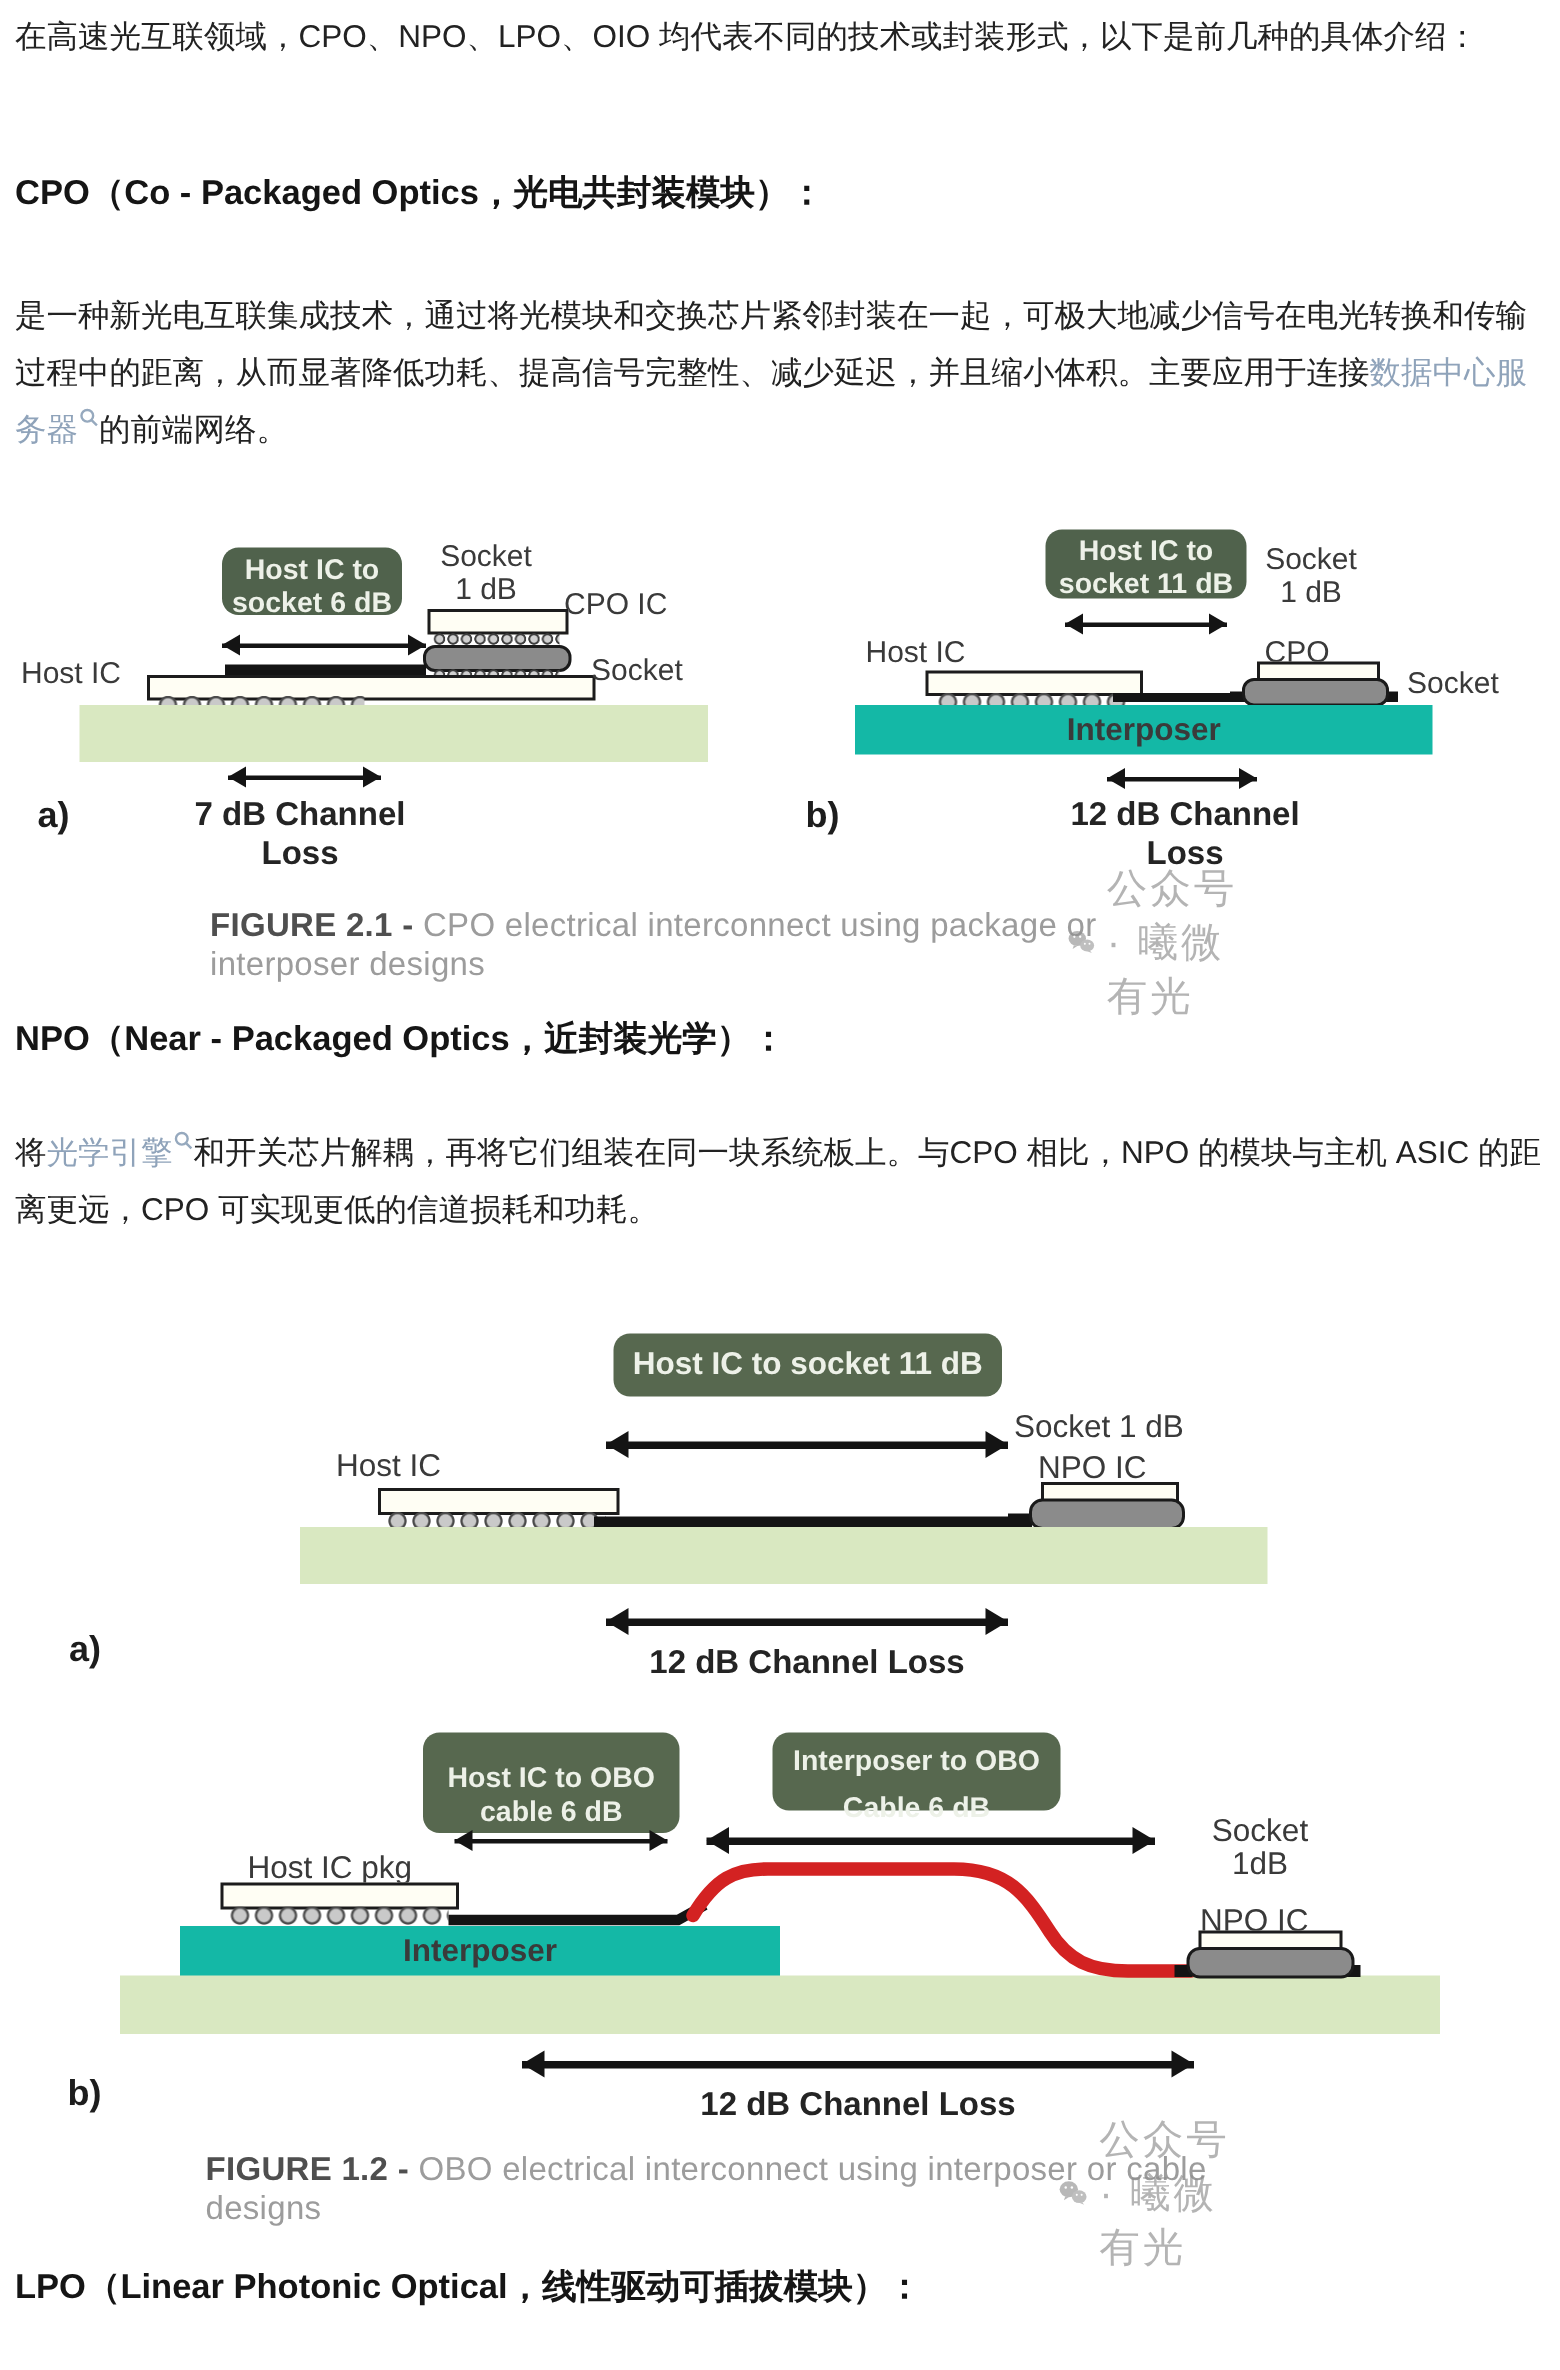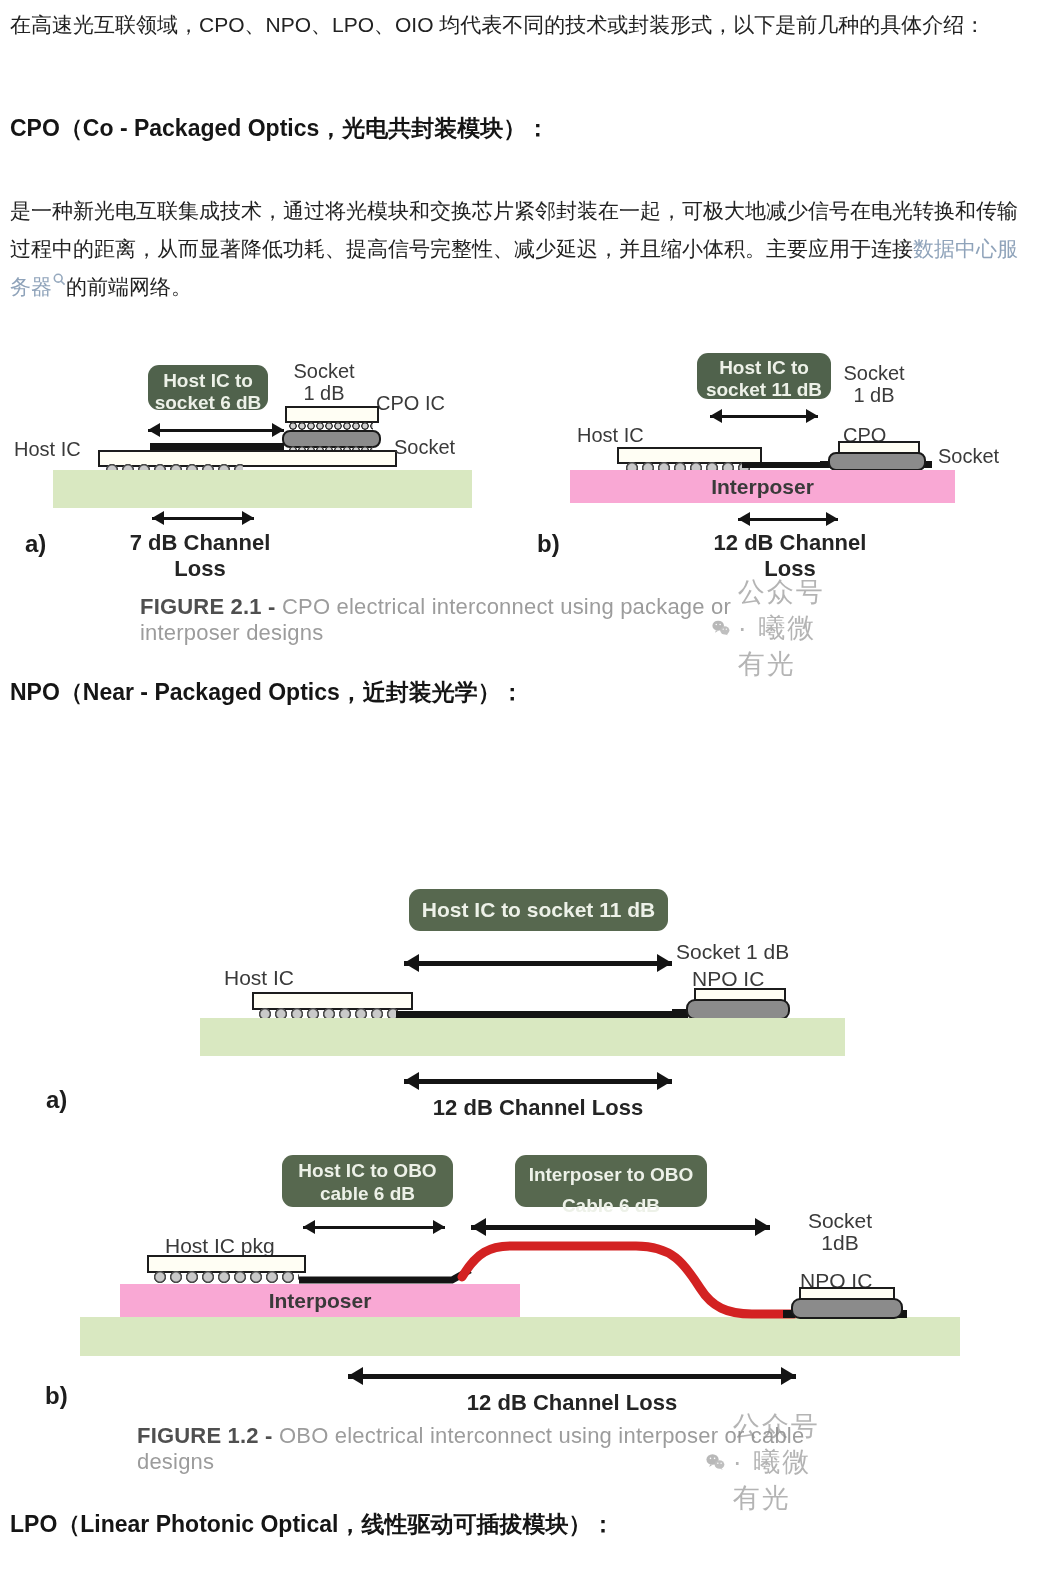--- a/index.html
+++ b/index.html
@@ -9,21 +9,21 @@
   .para{position:absolute;left:10px;width:1020px;font-size:21px;line-height:38px;
         color:#222;margin:0;}
   .h2{position:absolute;left:10px;width:1020px;font-size:23px;line-height:32px;
       font-weight:700;color:#151515;margin:0;}
   .lnk{color:#8fa3ba;text-decoration:none;cursor:pointer;}
   .supq{color:#96a9be;font-size:13px;vertical-align:super;line-height:0;margin-left:1px;}
 
   
   .fig{position:absolute;left:0;width:828px;}
   .board{position:absolute;background:#d9e8c1;}
-  .interposer{position:absolute;background:#f9a8d4;text-align:center;
+  .interposer{position:absolute;background:#14b8a6;text-align:center;
               font-weight:700;color:#3a3a3a;font-size:21px;}
   .badge{position:absolute;background:#50624c;color:#edf1e8;font-weight:700;
          border-radius:11px;text-align:center;white-space:pre-line;}
   .badge.b22{background:#57684f;}
   .lbl{position:absolute;font-weight:400;color:#3a3a3a;font-size:20px;
        line-height:22px;white-space:pre-line;}
   .loss{position:absolute;font-weight:700;color:#242424;font-size:22px;text-align:center;}
   .tag{position:absolute;font-weight:700;color:#1d1d1d;font-size:24px;}
   .die{position:absolute;background:#fffef4;border:2px solid #1c1c1c;}
   .sock{position:absolute;background:#8b8b8b;border:2px solid #1a1a1a;border-radius:8px;}
@@ -40,21 +40,21 @@
   .arw{position:absolute;height:14px;
        background:linear-gradient(#141414,#141414) center/100% 3px no-repeat;}
   .arw::before{content:"";position:absolute;left:0;top:0;width:0;height:0;
        border:7px solid transparent;border-left:0;border-right:12px solid #141414;}
   .arw::after{content:"";position:absolute;right:0;top:0;width:0;height:0;
        border:7px solid transparent;border-right:0;border-left:12px solid #141414;}
   .arw.thick{height:18px;background:linear-gradient(#141414,#141414) center/100% 5px no-repeat;}
   .arw.thick::before{border-width:9px;border-left:0;border-right-width:15px;}
   .arw.thick::after{border-width:9px;border-right:0;border-left-width:15px;}
 
-  .caption{position:absolute;font-size:22px;color:#9c9c9c;letter-spacing:.2px;}
+  .caption{position:absolute;font-size:22px;color:#9c9c9c;letter-spacing:.2px;margin-top:10px;}
   .caption b{color:#4f4f4f;font-weight:700;}
   .wm{position:absolute;display:flex;align-items:center;gap:8px;
       color:rgba(140,140,140,.65);font-size:27px;letter-spacing:2px;z-index:5;}
 </style>
 </head>
 <body>
 
 <div class="page">
 
   <p class="para" style="top:6px">在高速光互联领域，CPO、NPO、LPO、OIO 均代表不同的技术或封装形式，以下是前几种的具体介绍：</p>
@@ -121,20 +121,24 @@
         <ellipse cx="33" cy="26" rx="12" ry="10.5" fill="#999"></ellipse>
         <circle cx="29" cy="23" r="1.7" fill="#fff"></circle>
           <circle cx="37" cy="23" r="1.7" fill="#fff"></circle>
         <path d="M38 35 L41 39 L33 36 Z" fill="#999"></path>
       </svg>
       <span>公众号 · 曦微有光</span>
     </div>
   </div>
 
   <h2 class="h2" style="top:676px">NPO（Near - Packaged Optics，近封装光学）：</h2>
+  <p class="para" style="top:750px"><span>将</span><a class="lnk"><span>光学引擎</span><sup class="supq"><svg width="13" height="13" viewBox="0 0 13 13">
+            <circle cx="5.2" cy="5.2" r="3.9" fill="none" stroke="#96a9be" stroke-width="1.6"></circle>
+            <line x1="8.2" y1="8.2" x2="11.6" y2="11.6" stroke="#96a9be" stroke-width="1.6"></line>
+          </svg></sup></a><span>和开关芯片解耦，再将它们组装在同一块系统板上。与CPO 相比，NPO 的模块与主机 ASIC 的距离更远，CPO 可实现更低的信道损耗和功耗。</span></p>
 
   <div class="fig" style="top:880px;height:580px">
 
     <div class="badge b22" style="left:409px;top:9px;width:259px;height:42px;font-size:21px;line-height:42px">Host IC to socket 11 dB</div>
     <div class="arw thick" style="left:404px;top:74px;width:268px"></div>
     <div class="lbl" style="left:676px;top:61px;width:134px;font-size:21px">Socket 1 dB</div>
     <div class="lbl" style="left:692px;top:88px;width:100px;font-size:21px">NPO IC</div>
     <div class="lbl" style="left:224px;top:87px;font-size:21px">Host IC</div>
 
     <div class="die" style="left:252px;top:112px;width:157px;height:14px"></div>
@@ -142,21 +146,21 @@
     <div class="trace" style="left:396px;top:131px;width:282px;height:7px"></div>
     <div class="die" style="left:694px;top:108px;width:88px;height:13px"></div>
     <div class="foot" style="left:672px;top:129px;width:16px;height:9px"></div>
     <div class="sock" style="left:686px;top:119px;width:100px;height:17px;border-radius:9px"></div>
     <div class="board" style="left:200px;top:138px;width:645px;height:38px"></div>
 
     <div class="arw thick" style="left:404px;top:192px;width:268px"></div>
     <div class="loss" style="left:430px;top:215px;width:216px">12 dB Channel Loss</div>
     <div class="tag" style="left:46px;top:206px">a)</div>
 
-    <div class="badge b22" style="left:282px;top:275px;width:171px;height:48px;font-size:19px;line-height:23px;padding-top:4px">Host IC to OBO
+    <div class="badge b22" style="left:282px;top:275px;width:171px;height:48px;font-size:19px;line-height:23px;padding-top:19px">Host IC to OBO
 cable 6 dB</div>
     <div class="badge b22" style="left:515px;top:275px;width:192px;height:48px;font-size:19px;line-height:31px;padding-top:4px">Interposer to OBO
 Cable 6 dB</div>
     <div class="arw" style="left:303px;top:340px;width:142px"></div>
     <div class="arw thick" style="left:471px;top:338px;width:299px"></div>
     <div class="lbl" style="left:793px;top:330px;width:94px;font-size:21px;text-align:center">Socket
 1dB</div>
     <div class="lbl" style="left:165px;top:355px;font-size:21px">Host IC pkg</div>
 
     <div class="die" style="left:147px;top:375px;width:155px;height:14px"></div>

